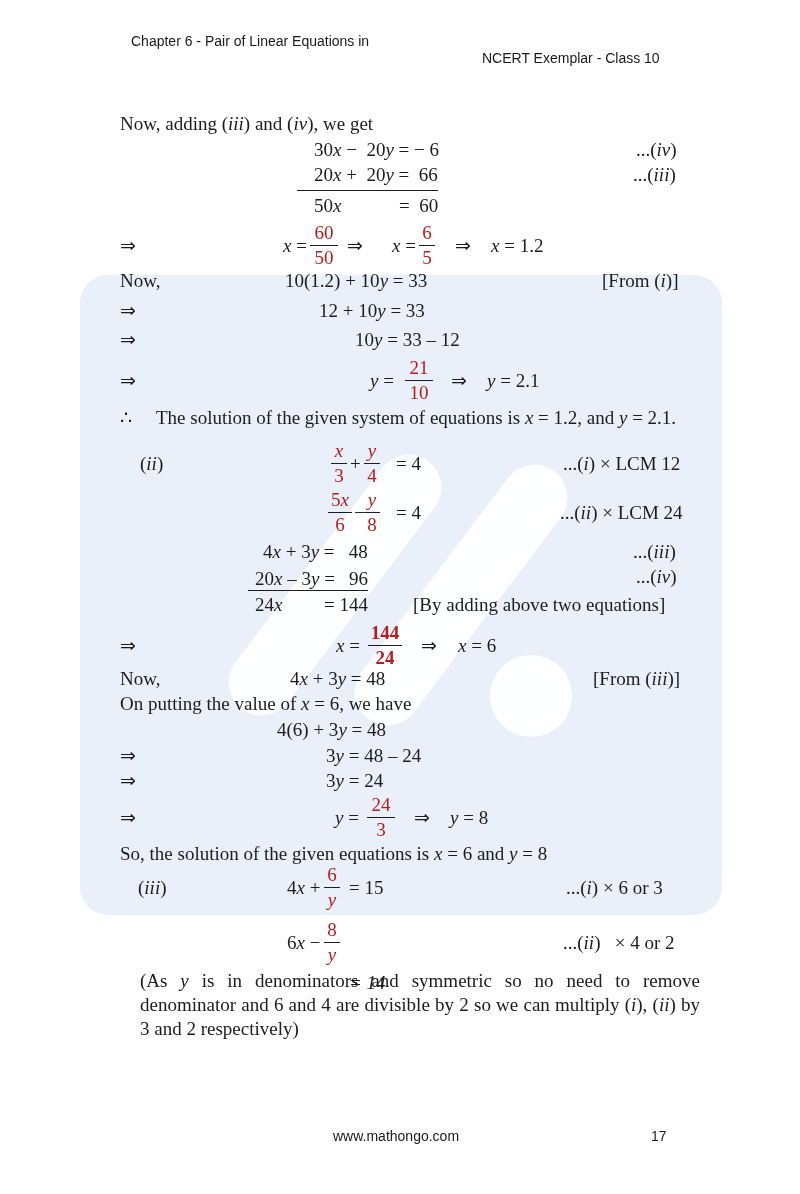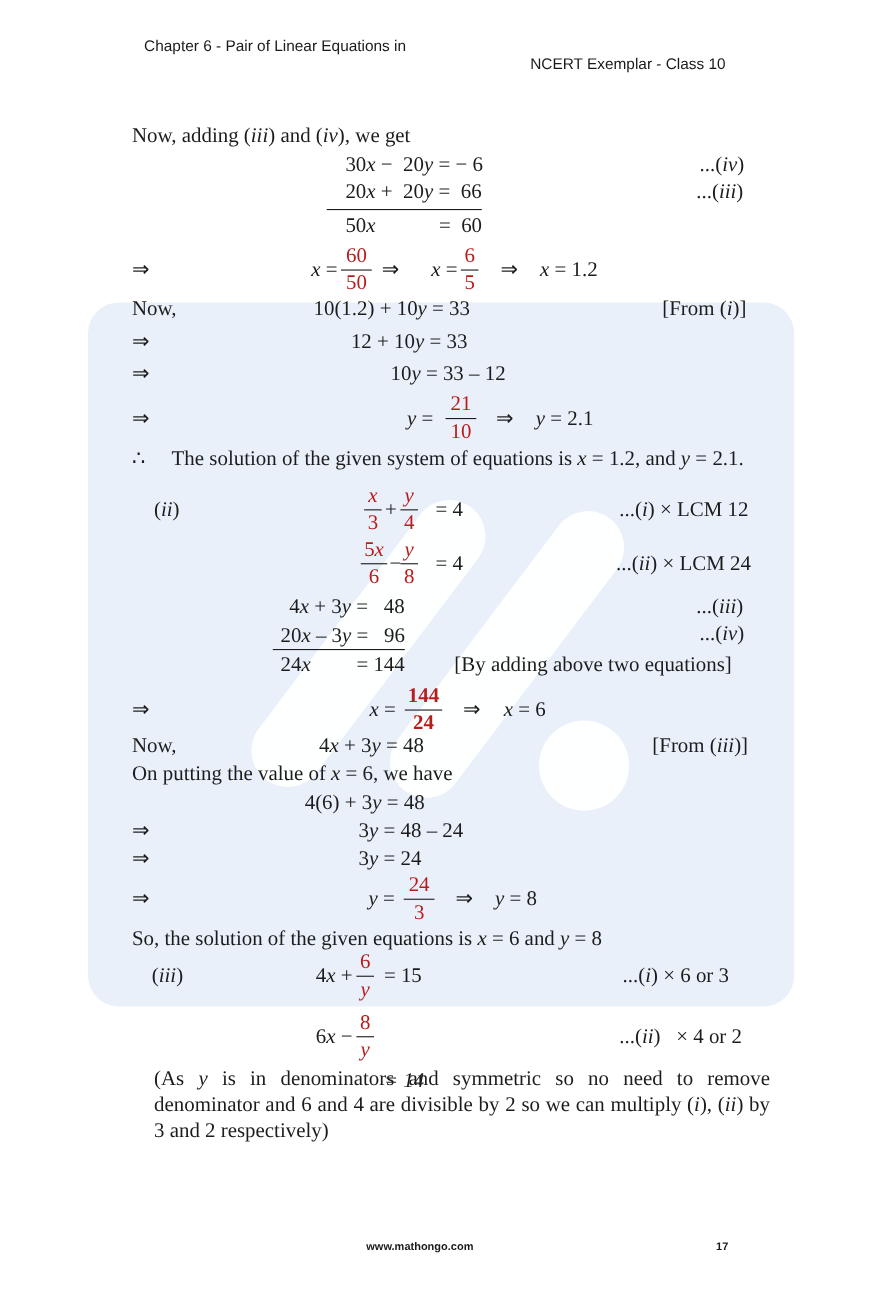--- a/index.html
+++ b/index.html
@@ -1,19 +1,19 @@
 <!DOCTYPE html>
 <html><head>
   <meta charset="utf-8">
   <style>
     html, body { margin: 0; padding: 0; background: #ffffff; }
     body { width: 800px; height: 1194px; position: relative; overflow: hidden; }
     .page { position: absolute; left: 0; top: 0; width: 800px; height: 1194px; background: #fff; }
     .hdr { position: absolute; font-family: "Liberation Sans", sans-serif; font-size: 14px; color: #1a1a1a; line-height: 17px; }
-    .ftr { position: absolute; font-family: "Liberation Sans", sans-serif; font-size: 10px; color: #1a1a1a; font-weight: bold; }
+    .ftr { position: absolute; font-family: "Liberation Sans", sans-serif; font-size: 14px; color: #1a1a1a; }
     .wm-box { position: absolute; left: 80px; top: 275px; width: 642px; height: 640px; background: #e9f0fa; border-radius: 28px; }
     .wm-slash { position: absolute; background: #ffffff; border-radius: 36px; width: 66px; height: 310px; transform: rotate(37deg); opacity: 0.95; }
     .wm-circle { position: absolute; background: #ffffff; border-radius: 50%; width: 82px; height: 82px; opacity: 0.95; }
     .t { position: absolute; font-family: "Liberation Serif", serif; font-size: 19px; color: #1c1c1c; white-space: nowrap; line-height: 22px; }
     .t i, .it { font-style: italic; }
     .frac { position: absolute; font-family: "Liberation Serif", serif; font-size: 19px; color: #b91c1c; text-align: center; line-height: 22px; }
     .frac .num { display: block; padding: 0 2px 1px 2px; border-bottom: 1.3px solid #1c1c1c; }
     .frac .den { display: block; padding-top: 1px; }
     .rule { position: absolute; height: 0; border-top: 1.4px solid #1c1c1c; }
     .para { position: absolute; font-family: "Liberation Serif", serif; font-size: 19px; color: #1c1c1c; line-height: 24px; text-align: justify; margin-left: 20px; }

